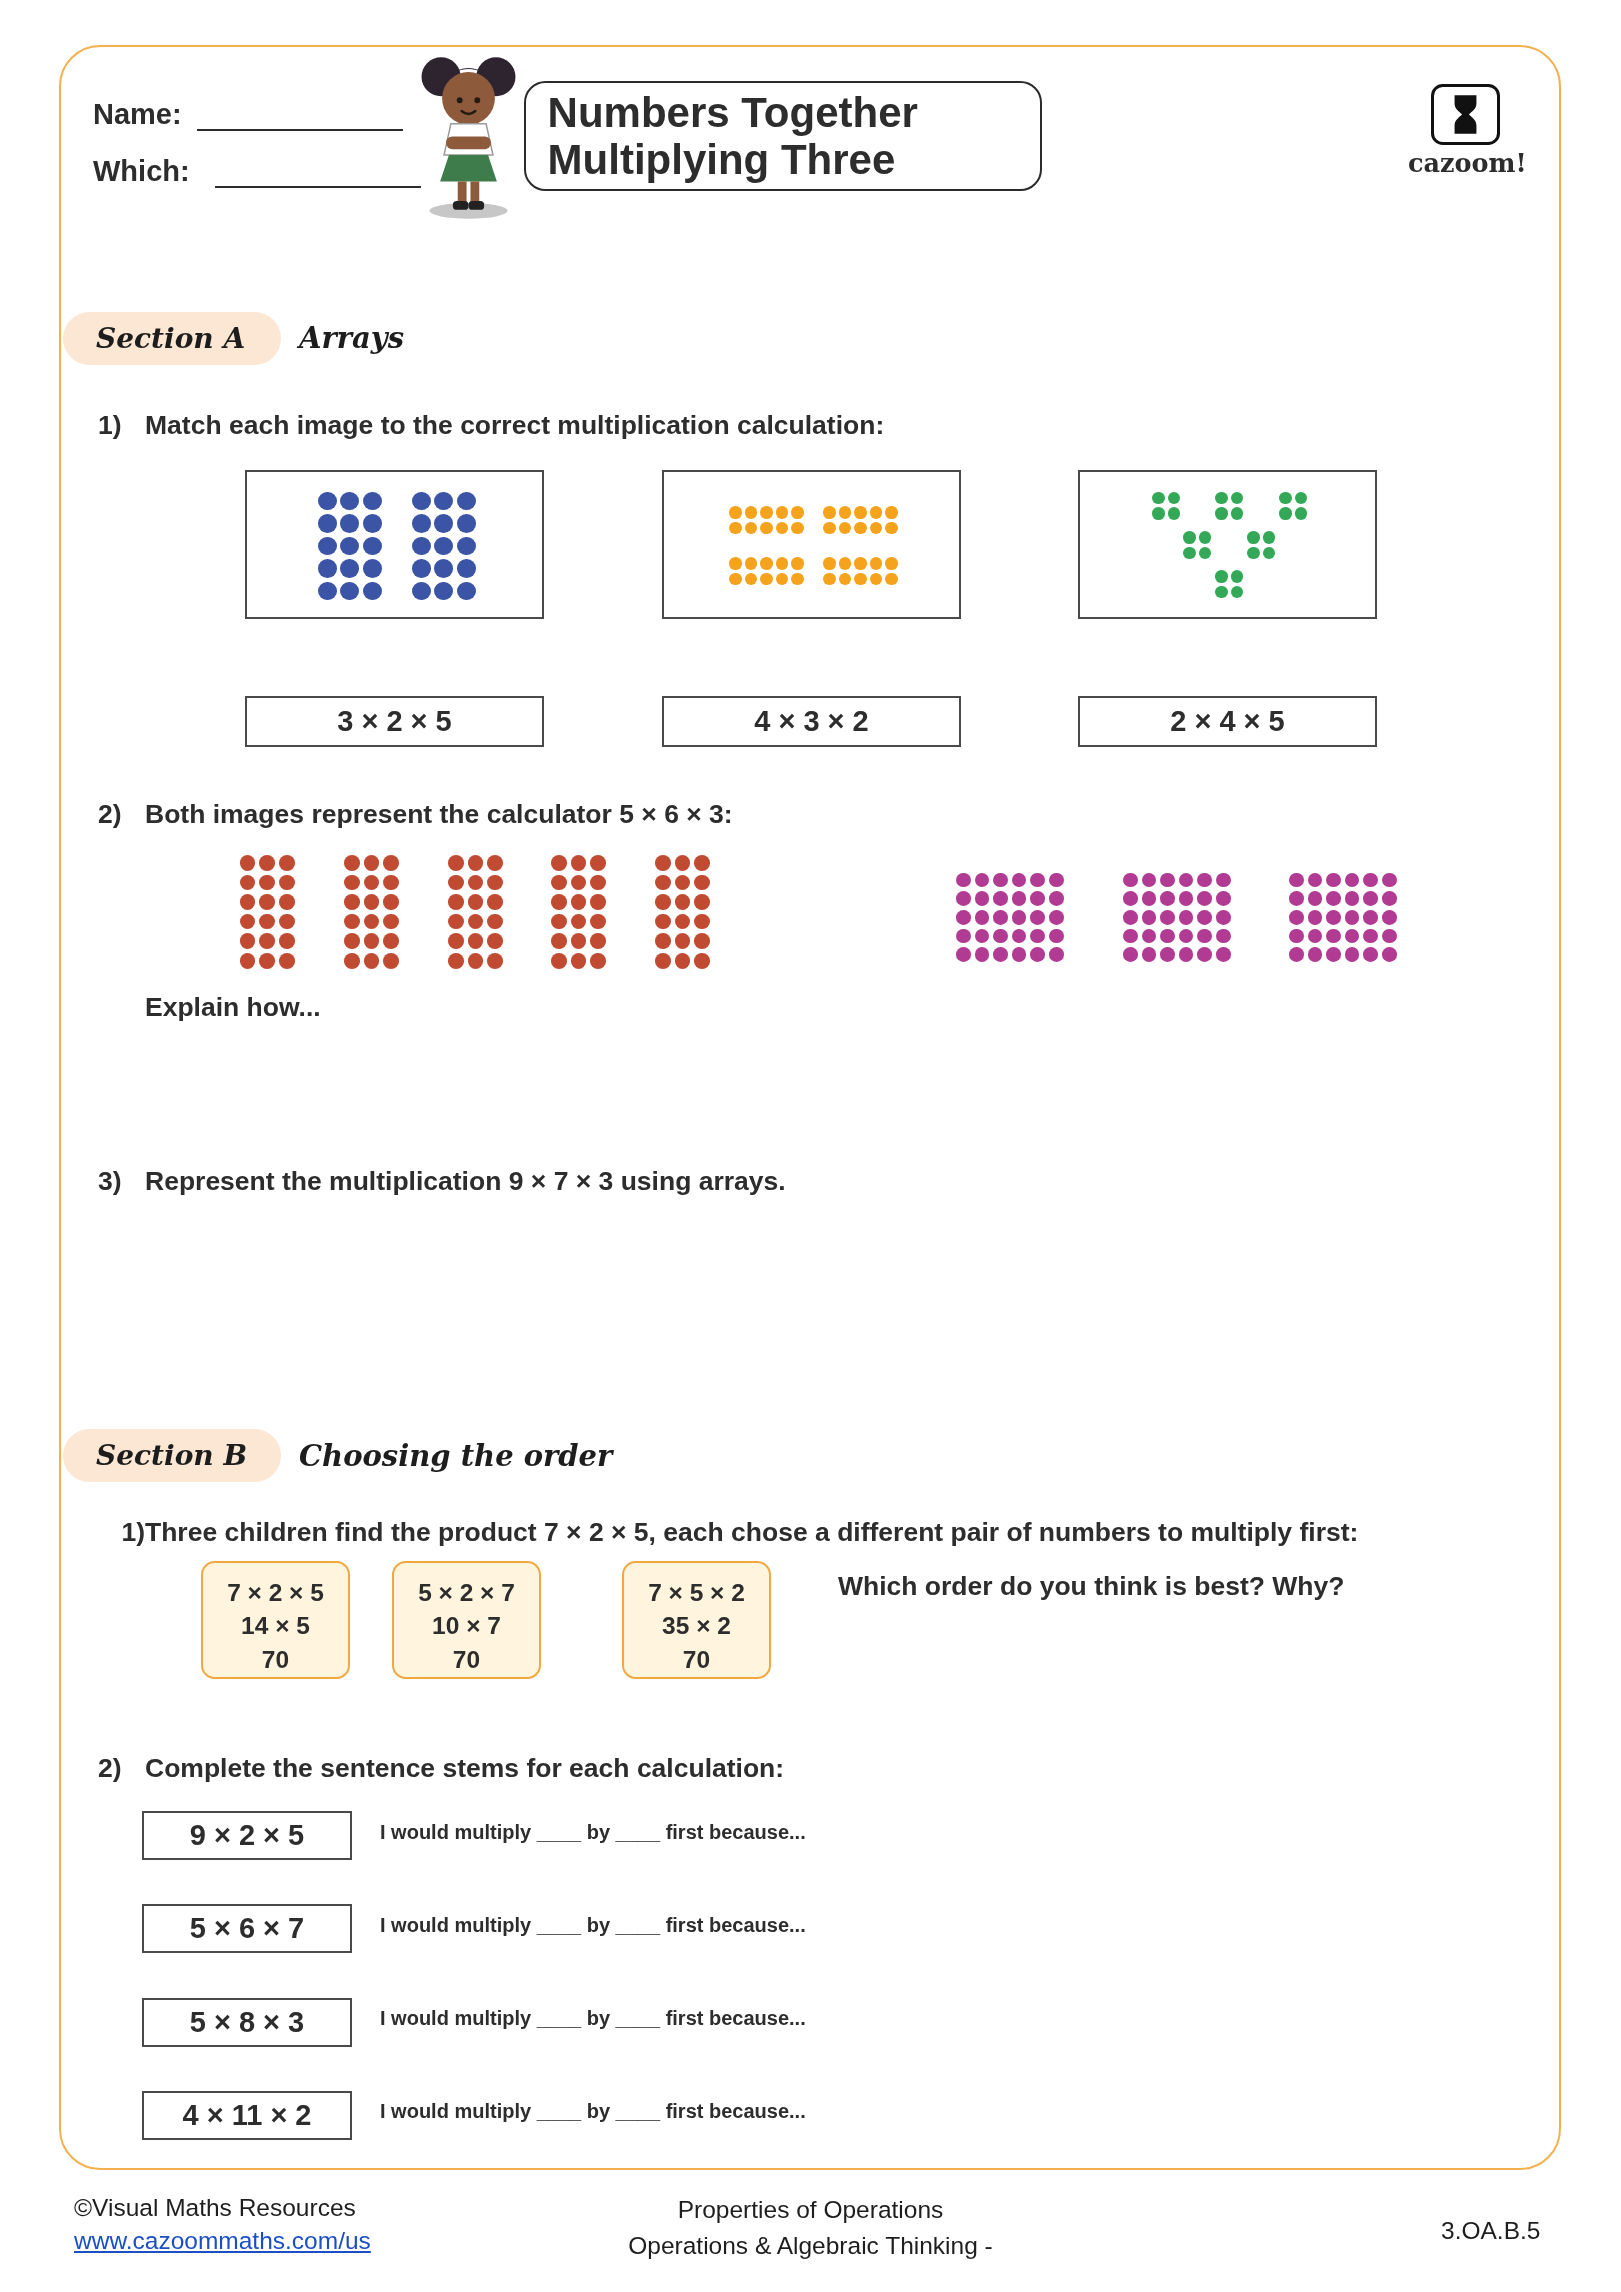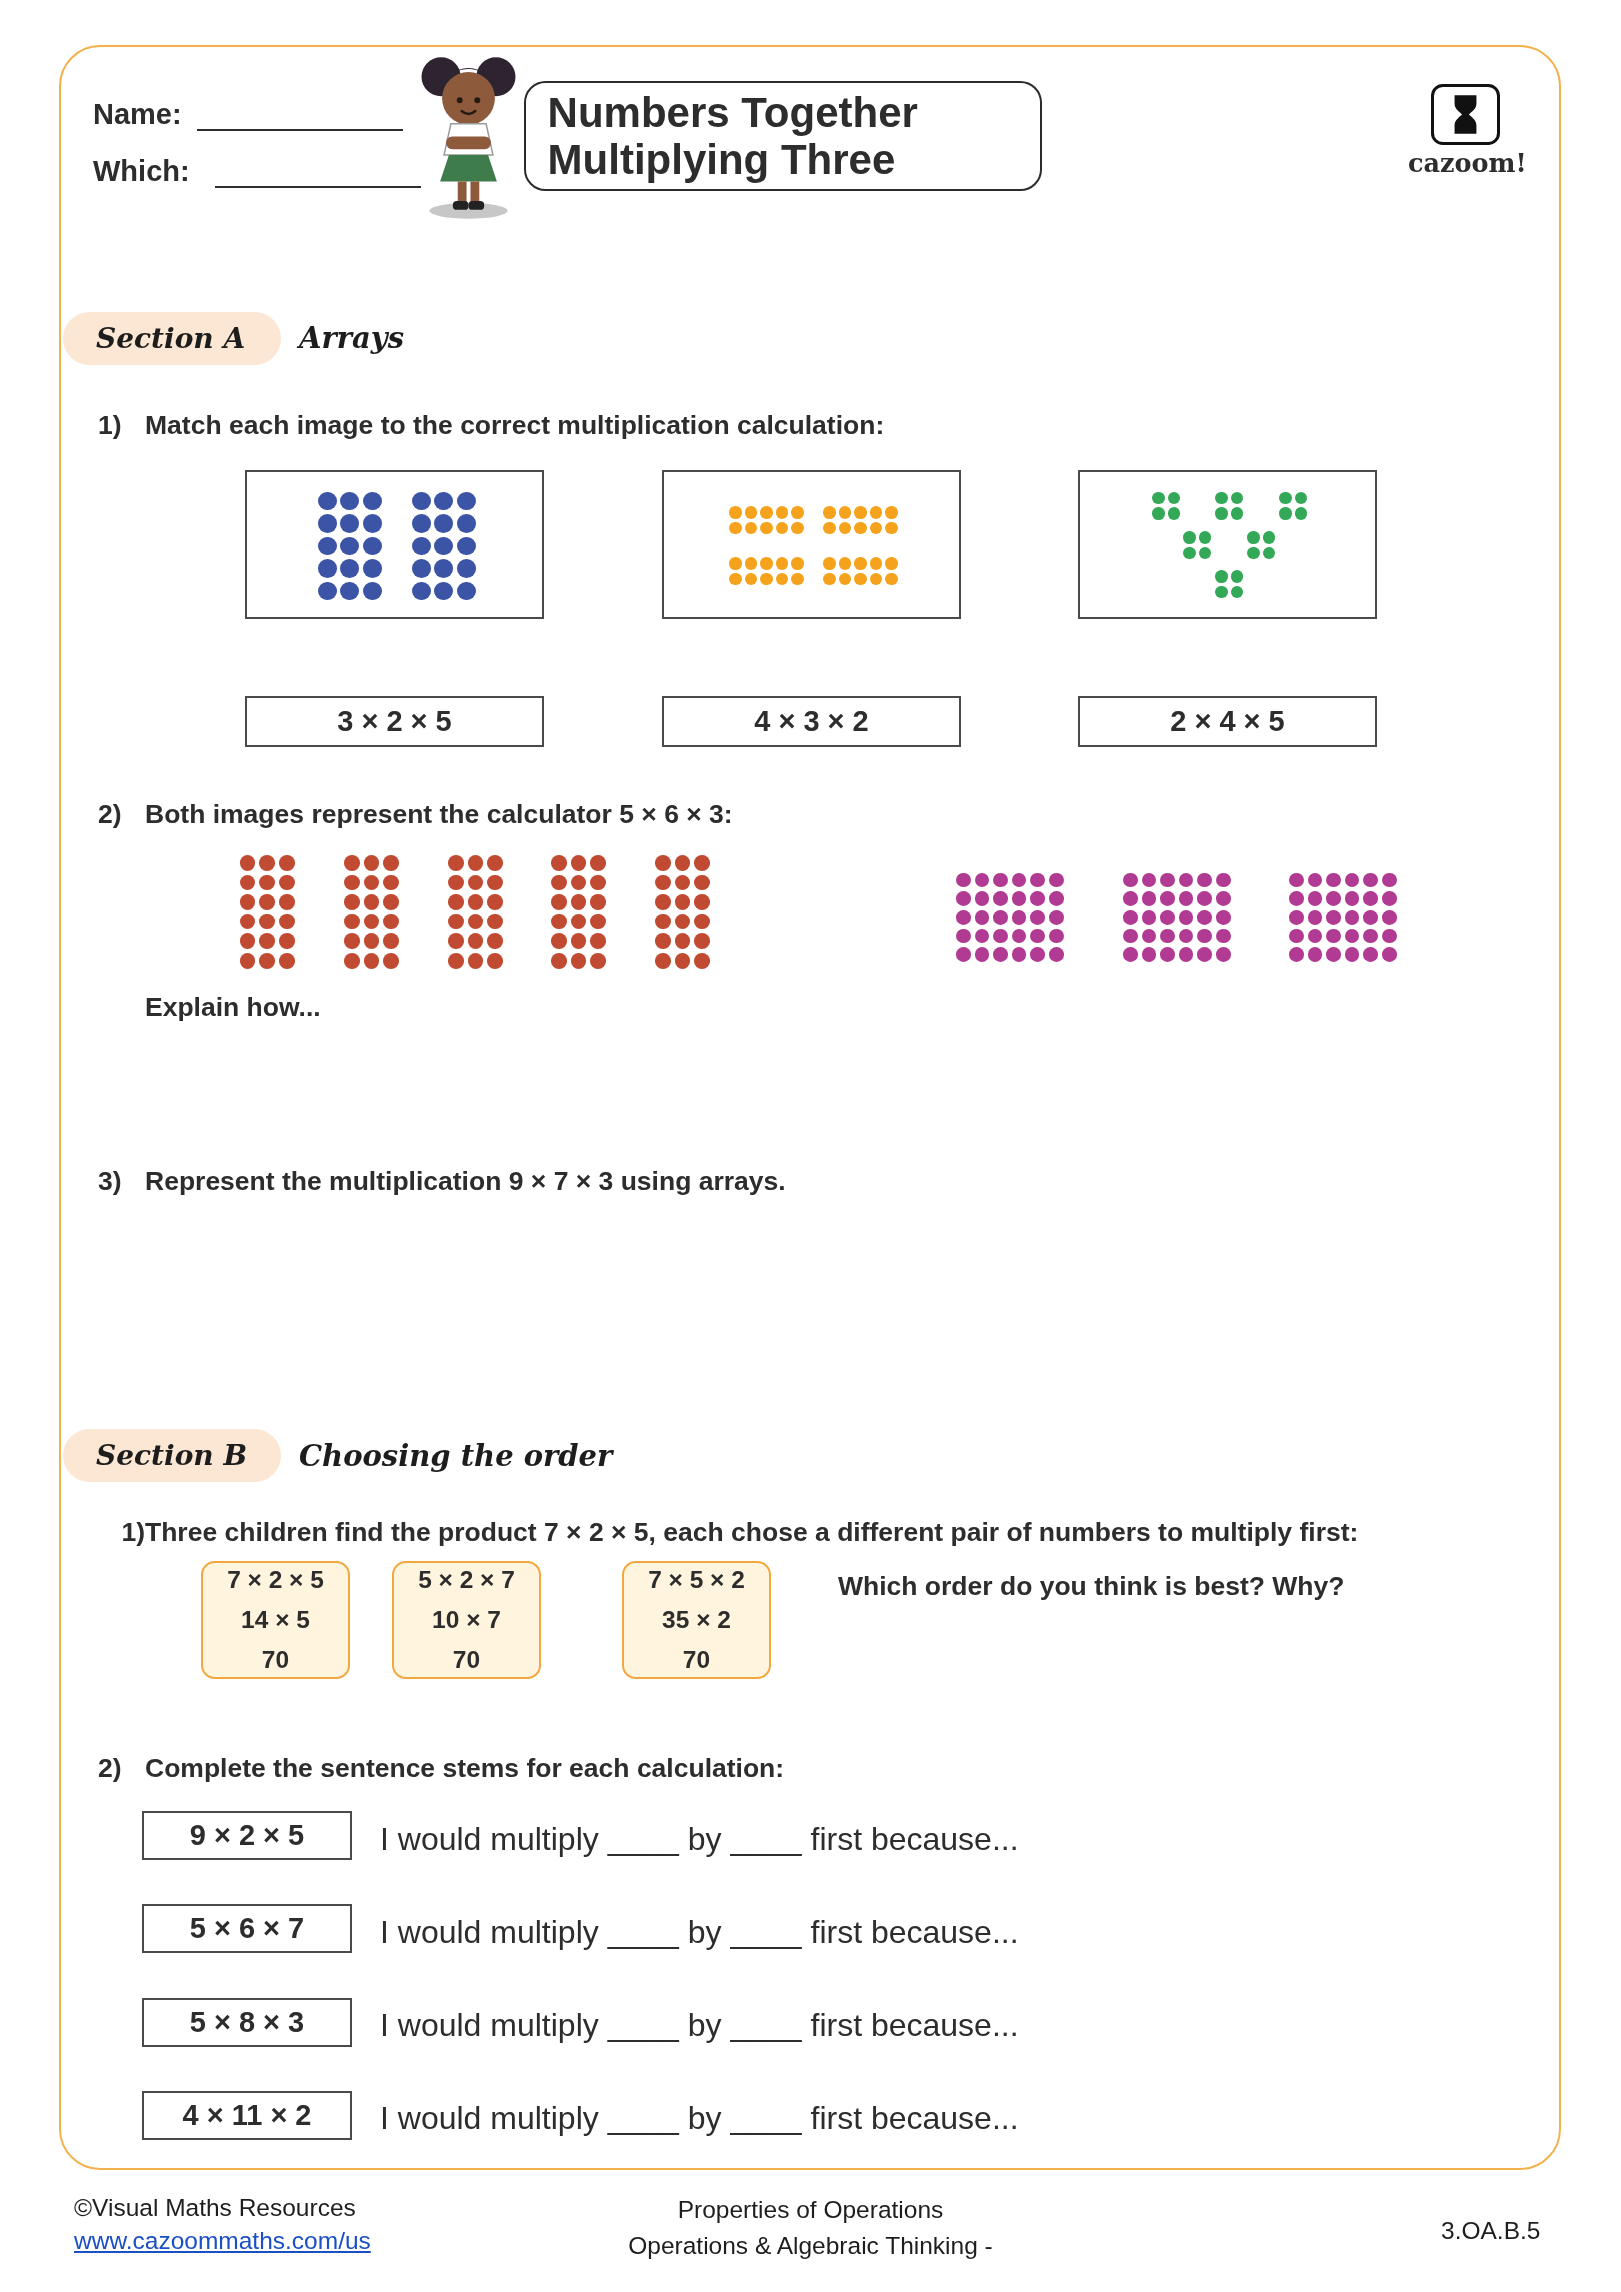--- a/index.html
+++ b/index.html
@@ -38,26 +38,26 @@
   .img-box { position:absolute; top:470px; width:299px; height:149px;
     border:2px solid #4a4a4a; box-sizing:border-box; background:#fff; }
   .calc-box { position:absolute; top:696px; width:299px; height:51px;
     border:2px solid #4a4a4a; box-sizing:border-box; display:flex; align-items:center;
     justify-content:center; font-size:29px; font-weight:bold; background:#fff; }
   .dots-area { position:absolute; }
   .dot-group { position:absolute; display:grid; }
   .dot { border-radius:50%; }
   .card { position:absolute; top:1561px; width:149px; height:118px; background:#FFF4DE;
     border:2.9px solid #F2A83E; border-radius:13.7px; box-sizing:border-box;
-    display:flex; flex-direction:column; align-items:center; justify-content:space-between;
+    display:flex; flex-direction:column; align-items:center; justify-content:flex-end;
     font-size:24.5px; font-weight:bold; line-height:1.38; }
   .stem-box { position:absolute; left:142px; width:210px; height:49px;
     border:2px solid #4a4a4a; box-sizing:border-box; display:flex; align-items:center;
     justify-content:center; font-size:29px; font-weight:bold; background:#fff; }
-  .stem-text { position:absolute; left:380px; font-size:32px; font-weight:normal; }
+  .stem-text { position:absolute; left:380px; font-size:20px; font-weight:bold; }
   .footer-text { position:absolute; font-size:24.5px; color:#1e1e1e; }
   .footer-center { position:absolute; left:0; width:1621px; text-align:center;
     font-size:24.5px; color:#1e1e1e; line-height:1.45; }
   .link { color:#1b4fc4; text-decoration:underline; cursor:pointer; }
 </style>
 </head>
 <body>
 
 <div class="page">
   <div class="frame"></div>

